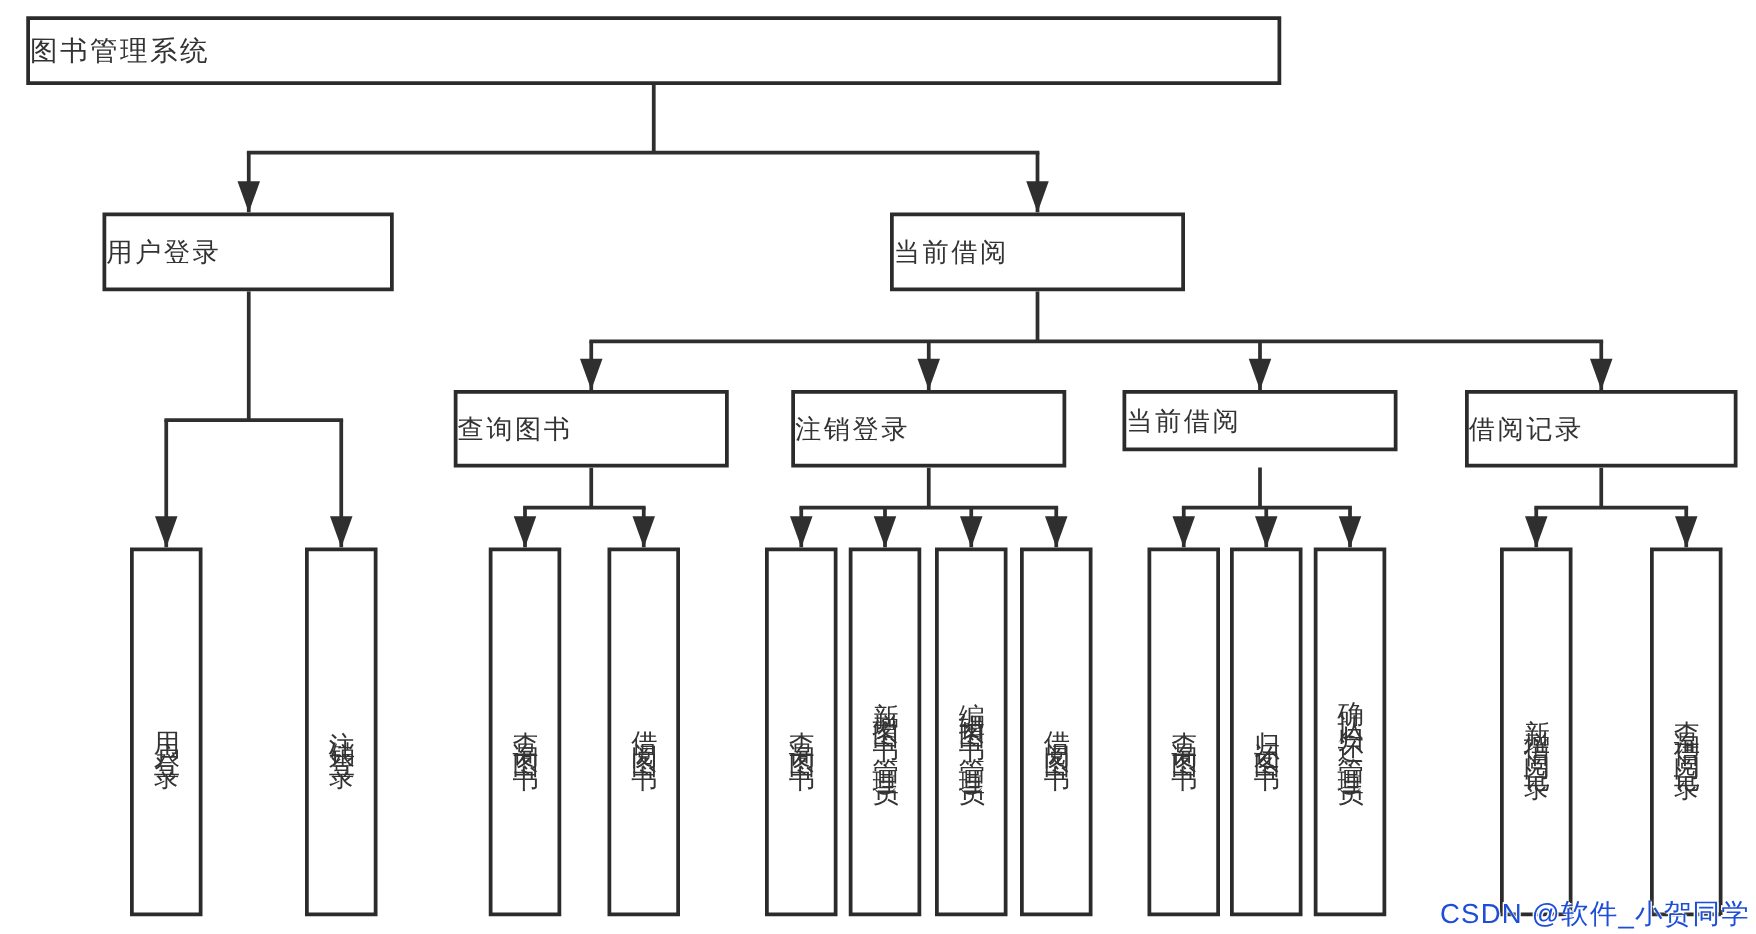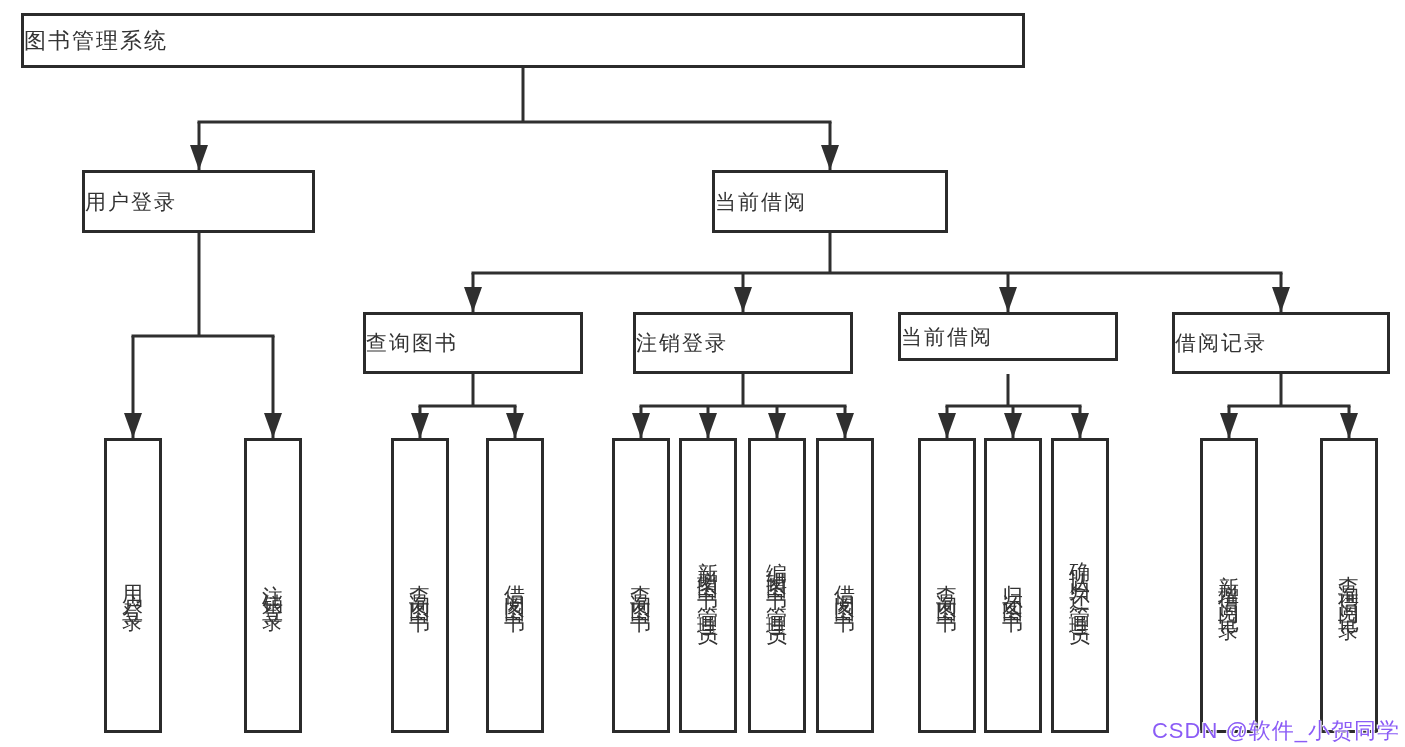--- a/index.html
+++ b/index.html
@@ -58,21 +58,21 @@
     letter-spacing: 9px;
     color: #333333;
     white-space: nowrap;
   }
   .watermark {
     position: absolute;
     top: 716px;
     right: 5px;
     font-size: 22px;
     letter-spacing: 1px;
-    color: #8b5cf6;
+    color: #1d4ed8;
     text-shadow: 0 0 2px #ffffff, 1px 1px 0 #ffffff, -1px -1px 0 #ffffff;
     z-index: 5;
     white-space: nowrap;
   }
   
   #node-root            { left: 21px;   top: 13px;  width: 1004px; height: 55px; }
   #node-user-login      { left: 82px;   top: 170px; width: 233px;  height: 63px; }
   #node-book-management { left: 712px;  top: 170px; width: 236px;  height: 63px; }
   #node-new-book-recommend { left: 363px;  top: 312px; width: 220px; height: 62px; }
   #node-book-borrowing     { left: 633px;  top: 312px; width: 220px; height: 62px; }

